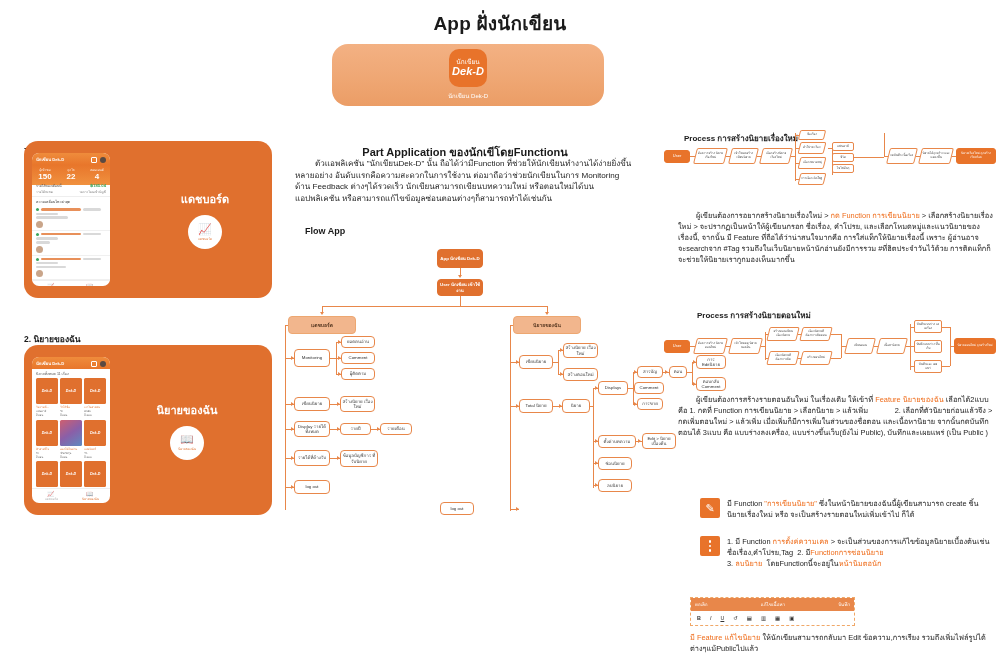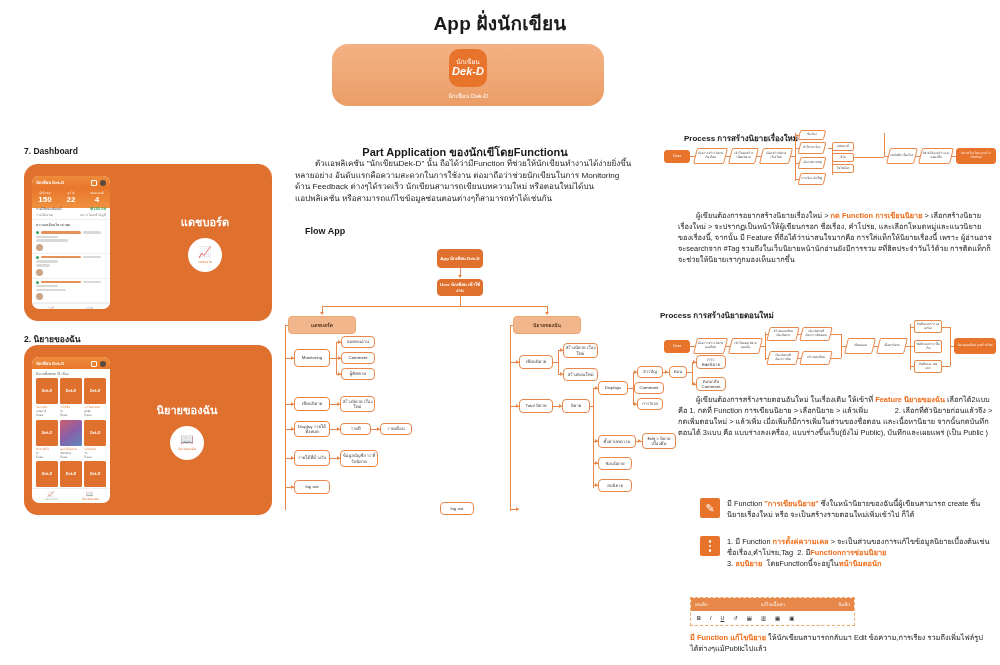--- a/index.html
+++ b/index.html
@@ -97,21 +97,21 @@
   .node.soft{background:#f2b68d;border-color:#eda771;color:#5a3a23;font-weight:bold;font-size:5px;}
   .ln{position:absolute;background:#e8874a;}
   .ln.h{height:1px;}
   .ln.v{width:1px;}
   .arw{position:absolute;width:0;height:0;border-top:2.2px solid transparent;border-bottom:2.2px solid transparent;border-left:3.2px solid #e8874a;}
   .arw.dn{border:0;border-left:2.2px solid transparent;border-right:2.2px solid transparent;border-top:3.2px solid #e8874a;}
 
   
   .proc-title{font-size:8px;font-weight:bold;}
   .para{font-size:7.4px;line-height:1.5;color:#222;}
-  .hl{color:#ef6c1a;font-weight:bold;}
+  .hl{color:#ef6c1a;font-weight:normal;}
   .pnode{
     position:absolute;box-sizing:border-box;border:1px solid #e8874a;background:#fff;
     display:flex;align-items:center;justify-content:center;text-align:center;
     font-size:3px;color:#444;line-height:1.2;padding:1px;border-radius:2px;
   }
   .pnode.user{background:#e8732a;border-color:#e8732a;color:#fff;font-size:4px;border-radius:3px;}
   .pnode.para4{transform:skewX(-14deg);}
   .pnode.para4 > span{display:block;transform:skewX(14deg);}
   .pnode.end{background:#e8732a;border-color:#e8732a;color:#fff;border-radius:3px;}
   .pln{position:absolute;background:#e8874a;}
@@ -147,21 +147,21 @@
 
 <div class="abs" id="app-banner">
   <div id="app-icon">
     <div class="l1">นักเขียน</div>
     <div class="l2">Dek-D</div>
   </div>
   <div class="cap">นักเขียน Dek-D</div>
 </div>
 
 <div class="abs mock-head" style="left:24px;top:146px;">7. Dashboard</div>
-<div class="abs mock-card" style="left:24px;top:164px;width:232px;height:145px;padding:6px 8px;gap:36px;">
+<div class="abs mock-card" style="left:24px;top:141px;width:232px;height:145px;padding:6px 8px;gap:36px;">
   <div class="phone" style="height:133px;">
     <div class="phone-top">
       <div class="ttl">นักเขียน Dek-D</div>
       <div class="ic">
         <div class="sq"></div>
         <div class="dotav"></div>
       </div>
     </div>
     <div class="stats">
       <div class="stat">
@@ -513,21 +513,21 @@
 และแสดงขึ้น</span>
     </div>
   <div class="pln h" style="left:952px;top:156px;width:4px;"></div>
   <div class="pnode end" style="left:956px;top:148px;width:40px;height:16px;">นิยายเรื่องใหม่
 ถูกสร้างเรียบร้อย</div>
 </div>
 <div class="abs para" style="left:678px;top:210px;width:316px;text-indent:18px;">
   ผู้เขียนต้องการอยากสร้างนิยายเรื่องใหม่ &gt; <span class="hl">กด Function การเขียนนิยาย</span> &gt; เลือกสร้างนิยายเรื่องใหม่ &gt; จะปรากฏเป็นหน้าให้ผู้เขียนกรอก ชื่อเรื่อง, คำโปรย, และเลือกโหมดหมู่และแนวนิยายของเรื่องนี้, จากนั้น มี Feature ที่ถือได้ว่าน่าสนใจมากคือ การใส่แท็กให้นิยายเรื่องนี้ เพราะ ผู้อ่านอาจจะsearchจาก #Tag รวมถึงในเว็บนิยายหน้านักอ่านยังมีการรวม #ที่ฮิตประจำวันไว้ด้วย การติดแท็กก็จะช่วยให้นิยายเรากูกมองเห็นมากขึ้น
 </div>
 
-<div class="abs proc-title" style="left:660px;top:309px;">Process การสร้างนิยายตอนใหม่</div>
+<div class="abs proc-title" style="left:697px;top:309px;">Process การสร้างนิยายตอนใหม่</div>
 <div>
   <div class="pnode user" style="left:664px;top:340px;width:26px;height:13px;">User</div>
   <div class="pln h" style="left:690px;top:346px;width:5px;"></div>
   <div class="pnode para4" style="left:695px;top:338px;width:31px;height:16px;">
       <span>ต้องการสร้าง
 นิยายตอนใหม่</span>
     </div>
   <div class="pln h" style="left:726px;top:346px;width:4px;"></div>
   <div class="pnode para4" style="left:730px;top:338px;width:31px;height:16px;">
       <span>เข้าโหมดดู
@@ -620,14 +620,14 @@
     <span class="i">I</span>
     <span class="u">U</span>
     <span>↺</span>
     <span>▤</span>
     <span>▥</span>
     <span>▦</span>
     <span>▣</span>
   </div>
 </div>
 <div class="abs para" id="editor-cap">
-  <span class="hl">มี Function แก้ไขนิยาย</span> ให้นักเขียนสามารถกลับมา Edit ข้อความ,การเรียง รวมถึงเพิ่มไฟล์รูปได้ต่างๆแม้Publicไปแล้ว
+  <span class="hl">มี Feature แก้ไขนิยาย</span> ให้นักเขียนสามารถกลับมา Edit ข้อความ,การเรียง รวมถึงเพิ่มไฟล์รูปได้ต่างๆแม้Publicไปแล้ว
 </div>
 
 </body></html>

